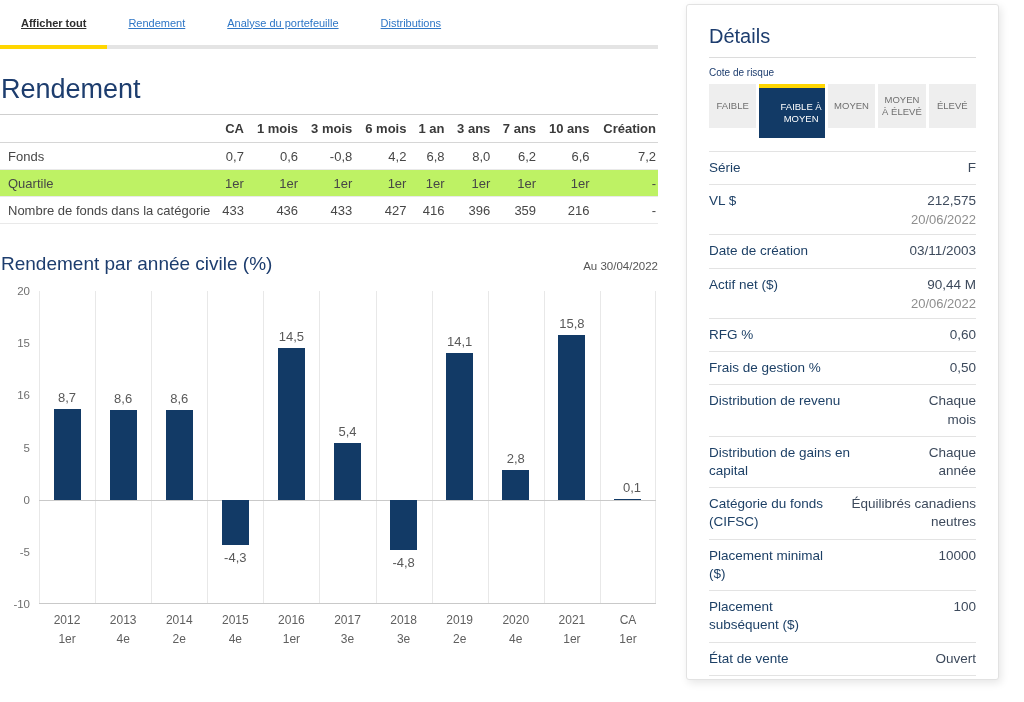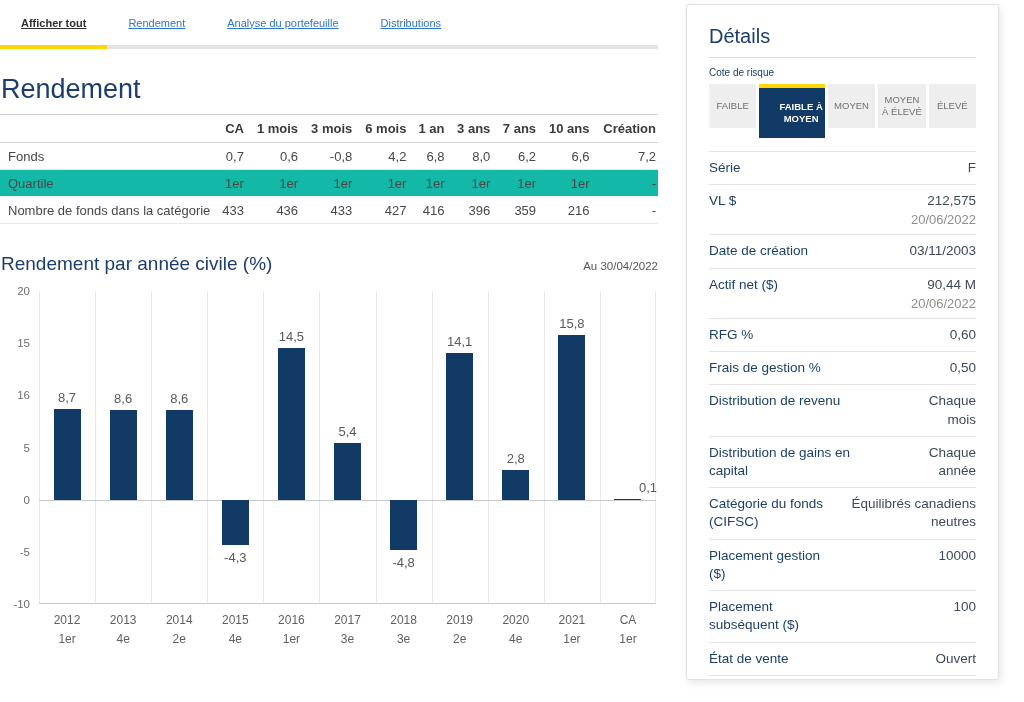--- a/index.html
+++ b/index.html
@@ -24,42 +24,42 @@
   .section-head{display:flex;justify-content:space-between;align-items:flex-end;margin:20px 0 0 1px;}
   .section-head.chart-head{margin-top:29px;}
   .section-title{font-size:19px;font-weight:400;color:var(--hnavy);}
   .as-of{font-size:11.5px;color:#555;padding-bottom:3px;}
   
   table.returns{width:658px;border-collapse:collapse;margin-top:9px;font-size:13px;color:#474747;}
   .returns th{font-weight:bold;color:#3a3a3a;border-top:1px solid #cfcfcf;border-bottom:1px solid #d6d6d6;
               padding:6px 2px 6px 8px;text-align:right;white-space:nowrap;}
   .returns td{padding:5.5px 2px 5.5px 8px;text-align:right;border-bottom:1px solid #e9e9e9;white-space:nowrap;}
   .returns th:first-child,.returns td:first-child{text-align:left;width:204px;}
-  .returns tr.shaded td{background:#14b8a6;}
+  .returns tr.shaded td{background:#bef264;}
   
   .chart-wrap{position:relative;margin:16px 0 0 39px;width:617px;}
   .plot{position:relative;width:617px;height:313px;border-bottom:1px solid #c9c9c9;}
   .gridline{position:absolute;top:0;bottom:0;width:1px;background:#e8e8e8;}
   .zero-line{position:absolute;left:0;right:0;height:1px;background:#c9c9c9;}
   .bar{position:absolute;width:27px;}
   .bar-label{position:absolute;font-size:13px;color:#595959;text-align:center;}
   .ytick{position:absolute;right:calc(100% + 9px);transform:translateY(-50%);font-size:11.5px;color:#6f6f6f;white-space:nowrap;}
   .xlabels{display:flex;margin-top:7px;width:617px;}
   .xlab{flex:1;text-align:center;font-size:12px;color:#5f5f5f;line-height:1.6;}
   
   .panel{position:absolute;left:686px;top:4px;width:313px;height:676px;background:#fff;
          border:1px solid #e2e2e2;border-radius:3px;box-shadow:2px 3px 8px rgba(0,0,0,0.10);
          padding:16px 22px;}
   .panel-title{font-size:20px;font-weight:400;color:var(--hnavy);margin:4px 0 9px 0;}
   .panel-hr{border:none;border-top:1px solid #dcdcdc;margin:0 0 9px 0;}
   .risk-label{font-size:10px;color:var(--hnavy);margin:0 0 6px 0;}
   .risk-row{display:flex;gap:3px;align-items:flex-start;}
   .risk-btn{flex:1;height:44px;background:#eeeeee;color:#6f6f6f;font-size:9.5px;line-height:1.3;
             display:flex;align-items:center;justify-content:center;text-align:center;padding:0 2px;cursor:pointer;}
-  .risk-btn.selected{background:var(--navy);color:#fff;font-weight:bold;border-top:4px solid var(--yellow);height:54px;padding-left:20px;}
+  .risk-btn.selected{background:var(--navy);color:#fff;font-weight:normal;border-top:4px solid var(--yellow);height:54px;padding-left:20px;}
   .drows{margin-top:13px;border-top:1px solid #e3e3e3;}
   .drow{display:flex;justify-content:space-between;align-items:flex-start;padding:7px 0;border-bottom:1px solid #e3e3e3;font-size:13.5px;}
   .dlabel{color:#1d4066;white-space:pre-line;line-height:1.35;padding-right:8px;}
   .dright{text-align:right;}
   .dval{color:#3d4a5c;white-space:pre-line;line-height:1.35;}
   .dsub{font-size:13px;color:#8e8e8e;margin-top:2px;}
 </style>
 </head>
 <body>
 
@@ -170,21 +170,21 @@
         <div class="bar-label" style="left: 280.45px; width: 56.09px; top: 133.33px;">5,4</div>
         <div class="bar" style="left: 351.09px; width: 27px; height: 50.08px; top: 208.67px; background: rgb(18, 58, 102);"></div>
         <div class="bar-label" style="left: 336.55px; width: 56.09px; top: 263.75px;">-4,8</div>
         <div class="bar" style="left: 407.18px; width: 27px; height: 147.11px; top: 61.56px; background: rgb(18, 58, 102);"></div>
         <div class="bar-label" style="left: 392.64px; width: 56.09px; top: 42.56px;">14,1</div>
         <div class="bar" style="left: 463.27px; width: 27px; height: 29.21px; top: 179.45px; background: rgb(18, 58, 102);"></div>
         <div class="bar-label" style="left: 448.73px; width: 56.09px; top: 160.45px;">2,8</div>
         <div class="bar" style="left: 519.36px; width: 27px; height: 164.85px; top: 43.82px; background: rgb(18, 58, 102);"></div>
         <div class="bar-label" style="left: 504.82px; width: 56.09px; top: 24.82px;">15,8</div>
         <div class="bar" style="left: 575.45px; width: 27px; height: 1.04px; top: 207.62px; background: rgb(18, 58, 102);"></div>
-        <div class="bar-label" style="left: 581px; width: 56.09px; top: 188.62px;">0,1</div>
+        <div class="bar-label" style="left: 565px; width: 56.09px; top: 188.62px;">0,1</div>
       </div>
     <div class="xlabels">
         <div class="xlab">
           <div>2012</div>
           <div>1er</div>
         </div>
         <div class="xlab">
           <div>2013</div>
           <div>4e</div>
         </div>
@@ -295,21 +295,21 @@
       </div>
       <div class="drow">
         <div class="dlabel">Catégorie du fonds
 (CIFSC)</div>
         <div class="dright">
           <div class="dval">Équilibrés canadiens
 neutres</div>
         </div>
       </div>
       <div class="drow">
-        <div class="dlabel">Placement gestion
+        <div class="dlabel">Placement minimal
 ($)</div>
         <div class="dright">
           <div class="dval">10000</div>
         </div>
       </div>
       <div class="drow">
         <div class="dlabel">Placement
 subséquent ($)</div>
         <div class="dright">
           <div class="dval">100</div>

